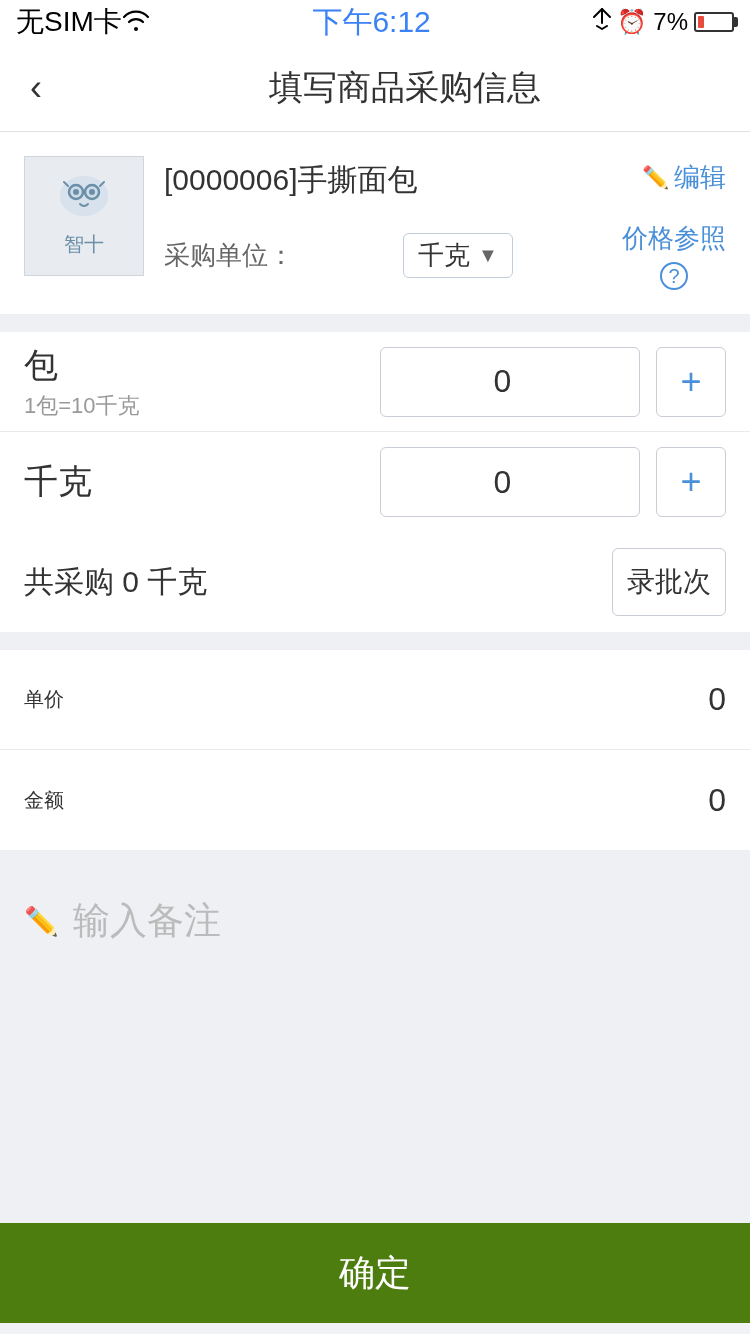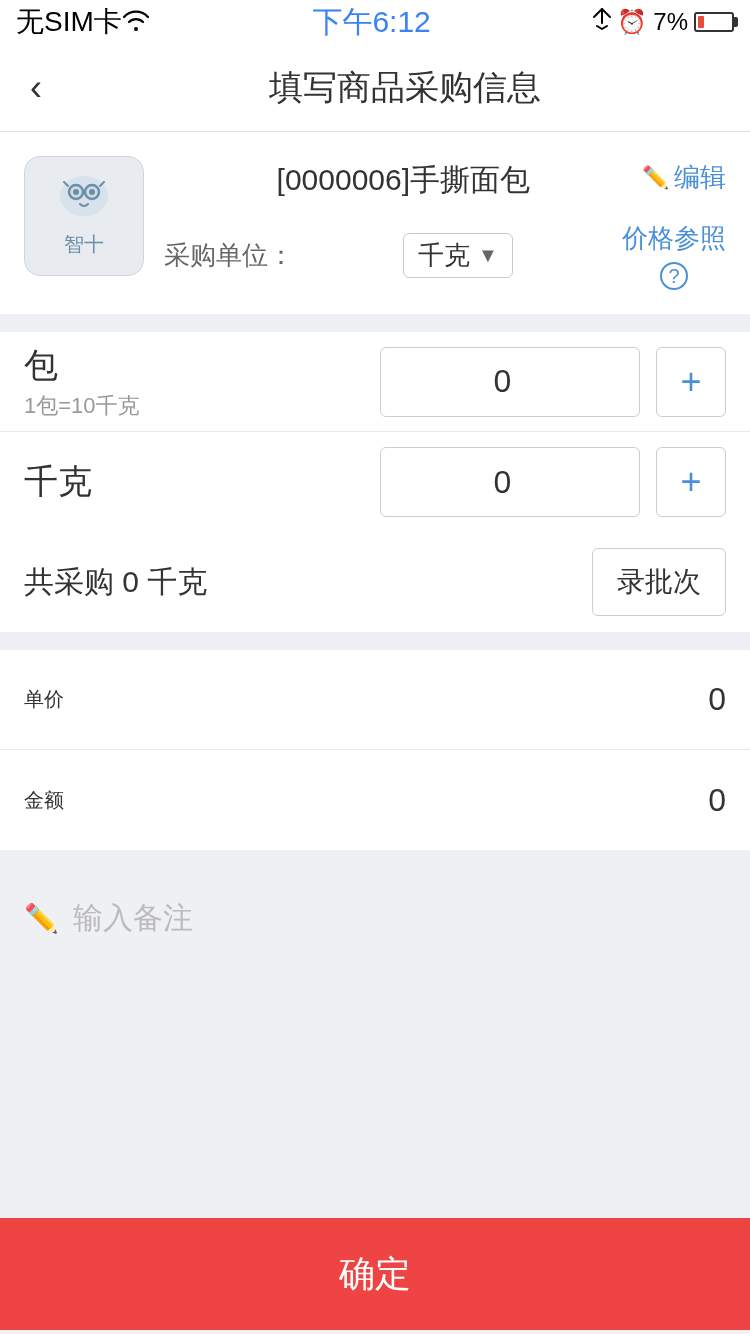--- a/index.html
+++ b/index.html
@@ -109,40 +109,39 @@
       display: flex;
       align-items: flex-start;
       gap: 20px;
       margin-top: 0;
     }
     .product-image {
       width: 120px;
       height: 120px;
       background: #e8ecf0;
       border: 1px solid #d0d5dd;
-      border-radius: 16px;
+      border-radius: 0;
       display: flex;
       flex-direction: column;
       align-items: center;
       justify-content: center;
       flex-shrink: 0;
     }
     .product-image .owl-icon {
       font-size: 40px;
       color: #6b8fa8;
     }
     .product-image .brand-text {
       font-size: 20px;
       color: #6b8fa8;
       margin-top: 4px;
     }
     .product-info {
       flex: 1;
       padding-top: 4px;
-      text-align: center;
     }
     .product-header {
       display: flex;
       justify-content: space-between;
       align-items: flex-start;
     }
     .product-name {
       font-size: 30px;
       color: #333;
       font-weight: 500;
@@ -283,21 +282,21 @@
       padding: 0 24px;
       height: 100px;
     }
     .summary-text {
       font-size: 30px;
       color: #333;
     }
     .batch-btn {
       border: 1px solid #c8cdd6;
       border-radius: 6px;
-      padding: 14px 24px;
+      padding: 14px 14px;
       font-size: 28px;
       color: #333;
       cursor: pointer;
       background: #fff;
     }
 
     
     .price-section {
       background: #fff;
       margin-top: 0;
@@ -329,42 +328,42 @@
       display: flex;
       align-items: center;
       gap: 14px;
       min-height: 100px;
     }
     .pencil-icon {
       font-size: 28px;
       color: #999;
     }
     .note-placeholder {
-      font-size: 30px;
+      font-size: 37px;
       color: #bbb;
     }
 
     
     .content-bg {
       background: #eef0f3;
       flex: 1;
       min-height: 340px;
     }
 
     
     .confirm-btn {
       width: 100%;
-      height: 112px;
-      background: #ef4444;
+      height: 100px;
+      background: #4d7c0f;
       border: none;
       font-size: 36px;
       color: #fff;
       cursor: pointer;
       position: fixed;
-      bottom: 4px;
+      bottom: 11px;
       left: 0;
       width: 750px;
       display: flex;
       align-items: center;
       justify-content: center;
     }
   </style>
 </head>
 <body>
 

